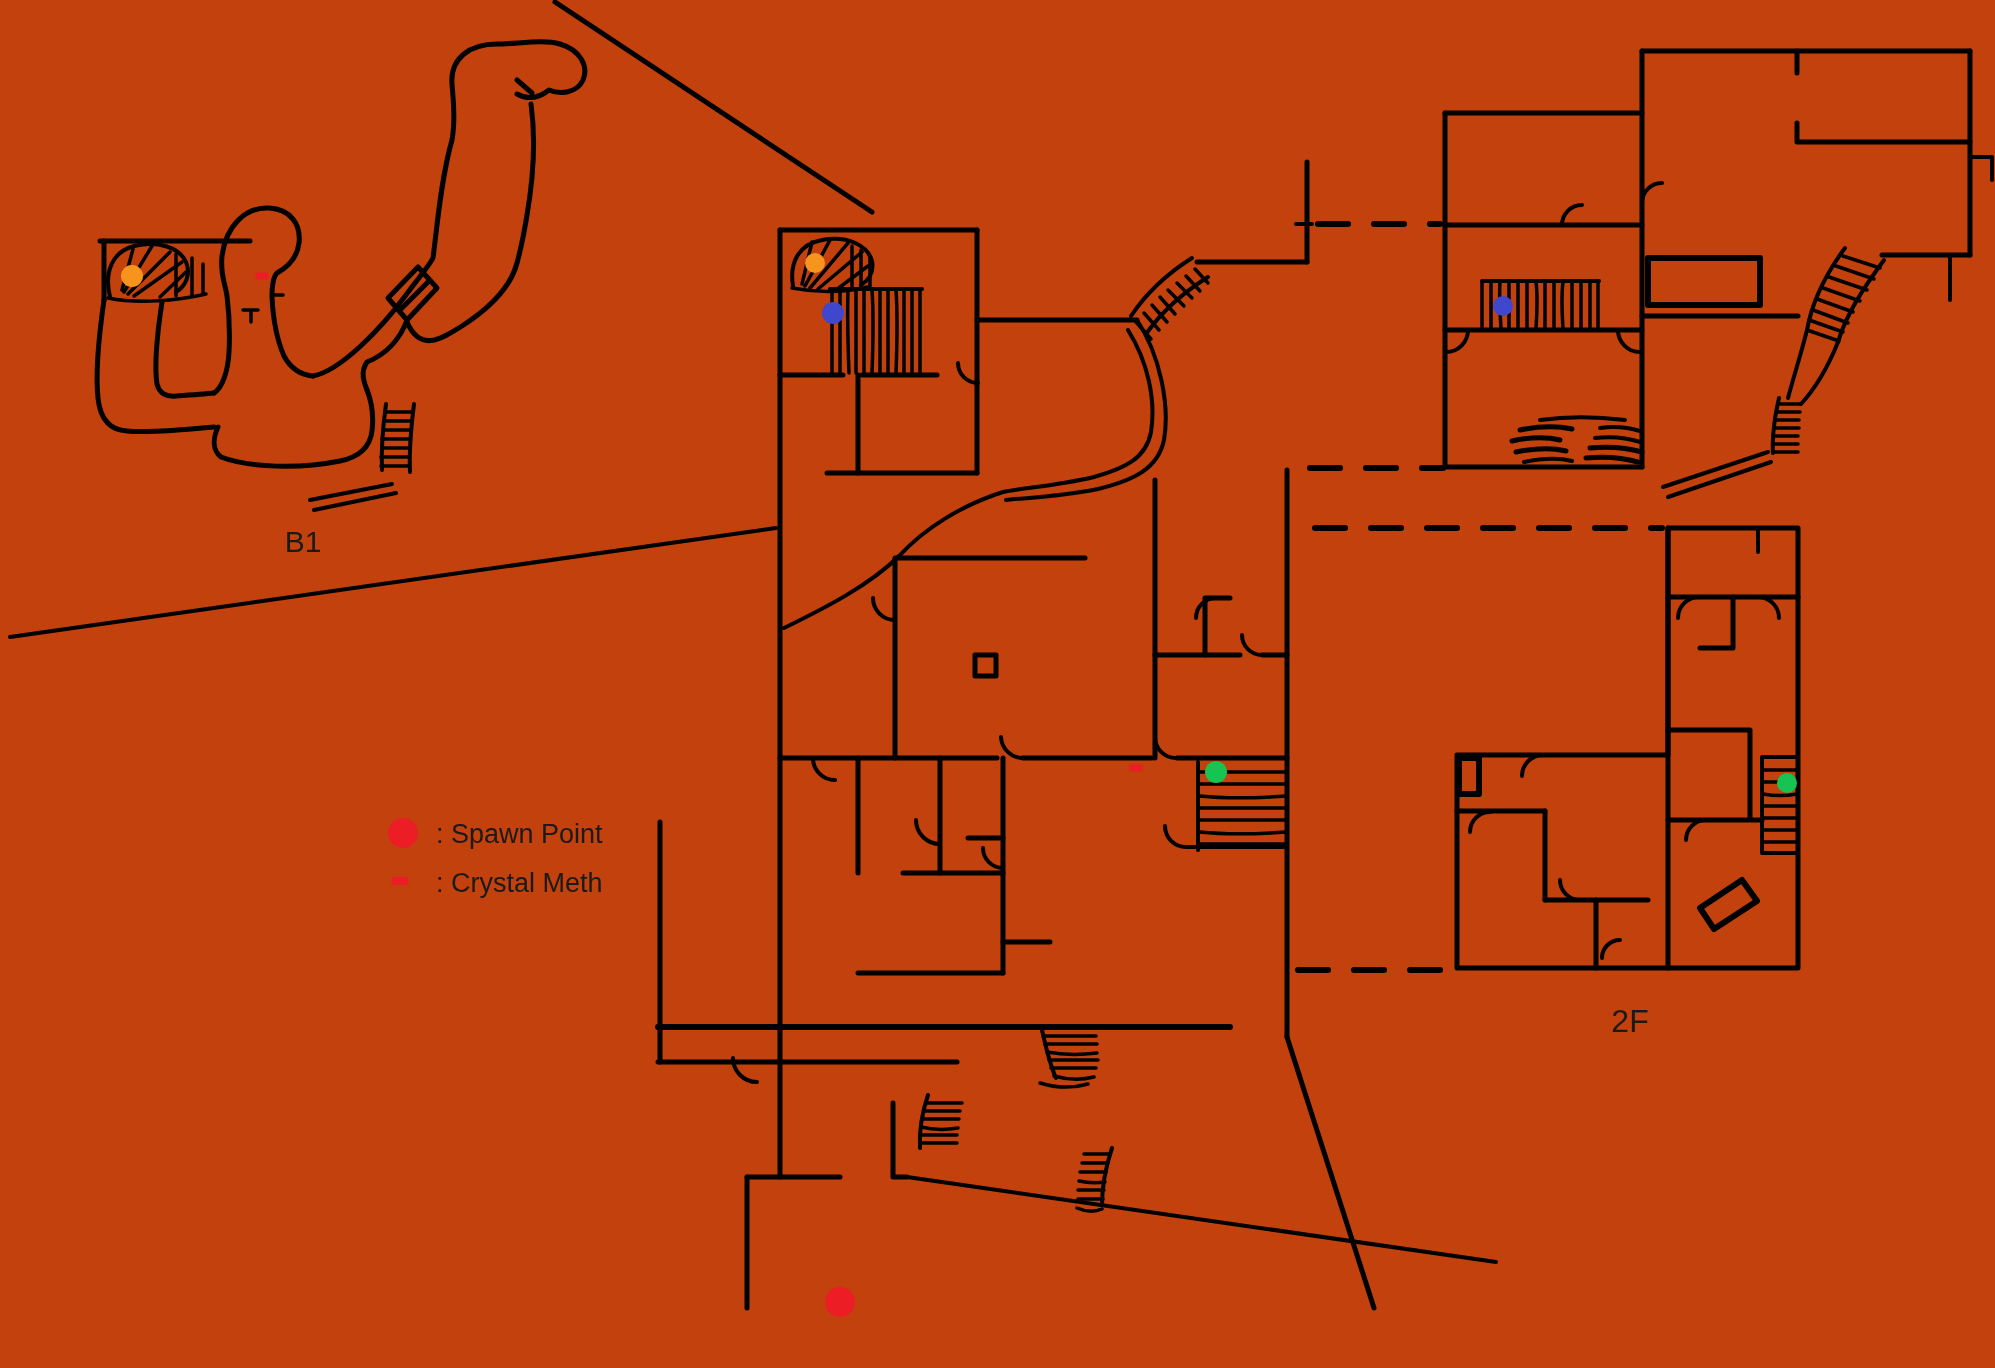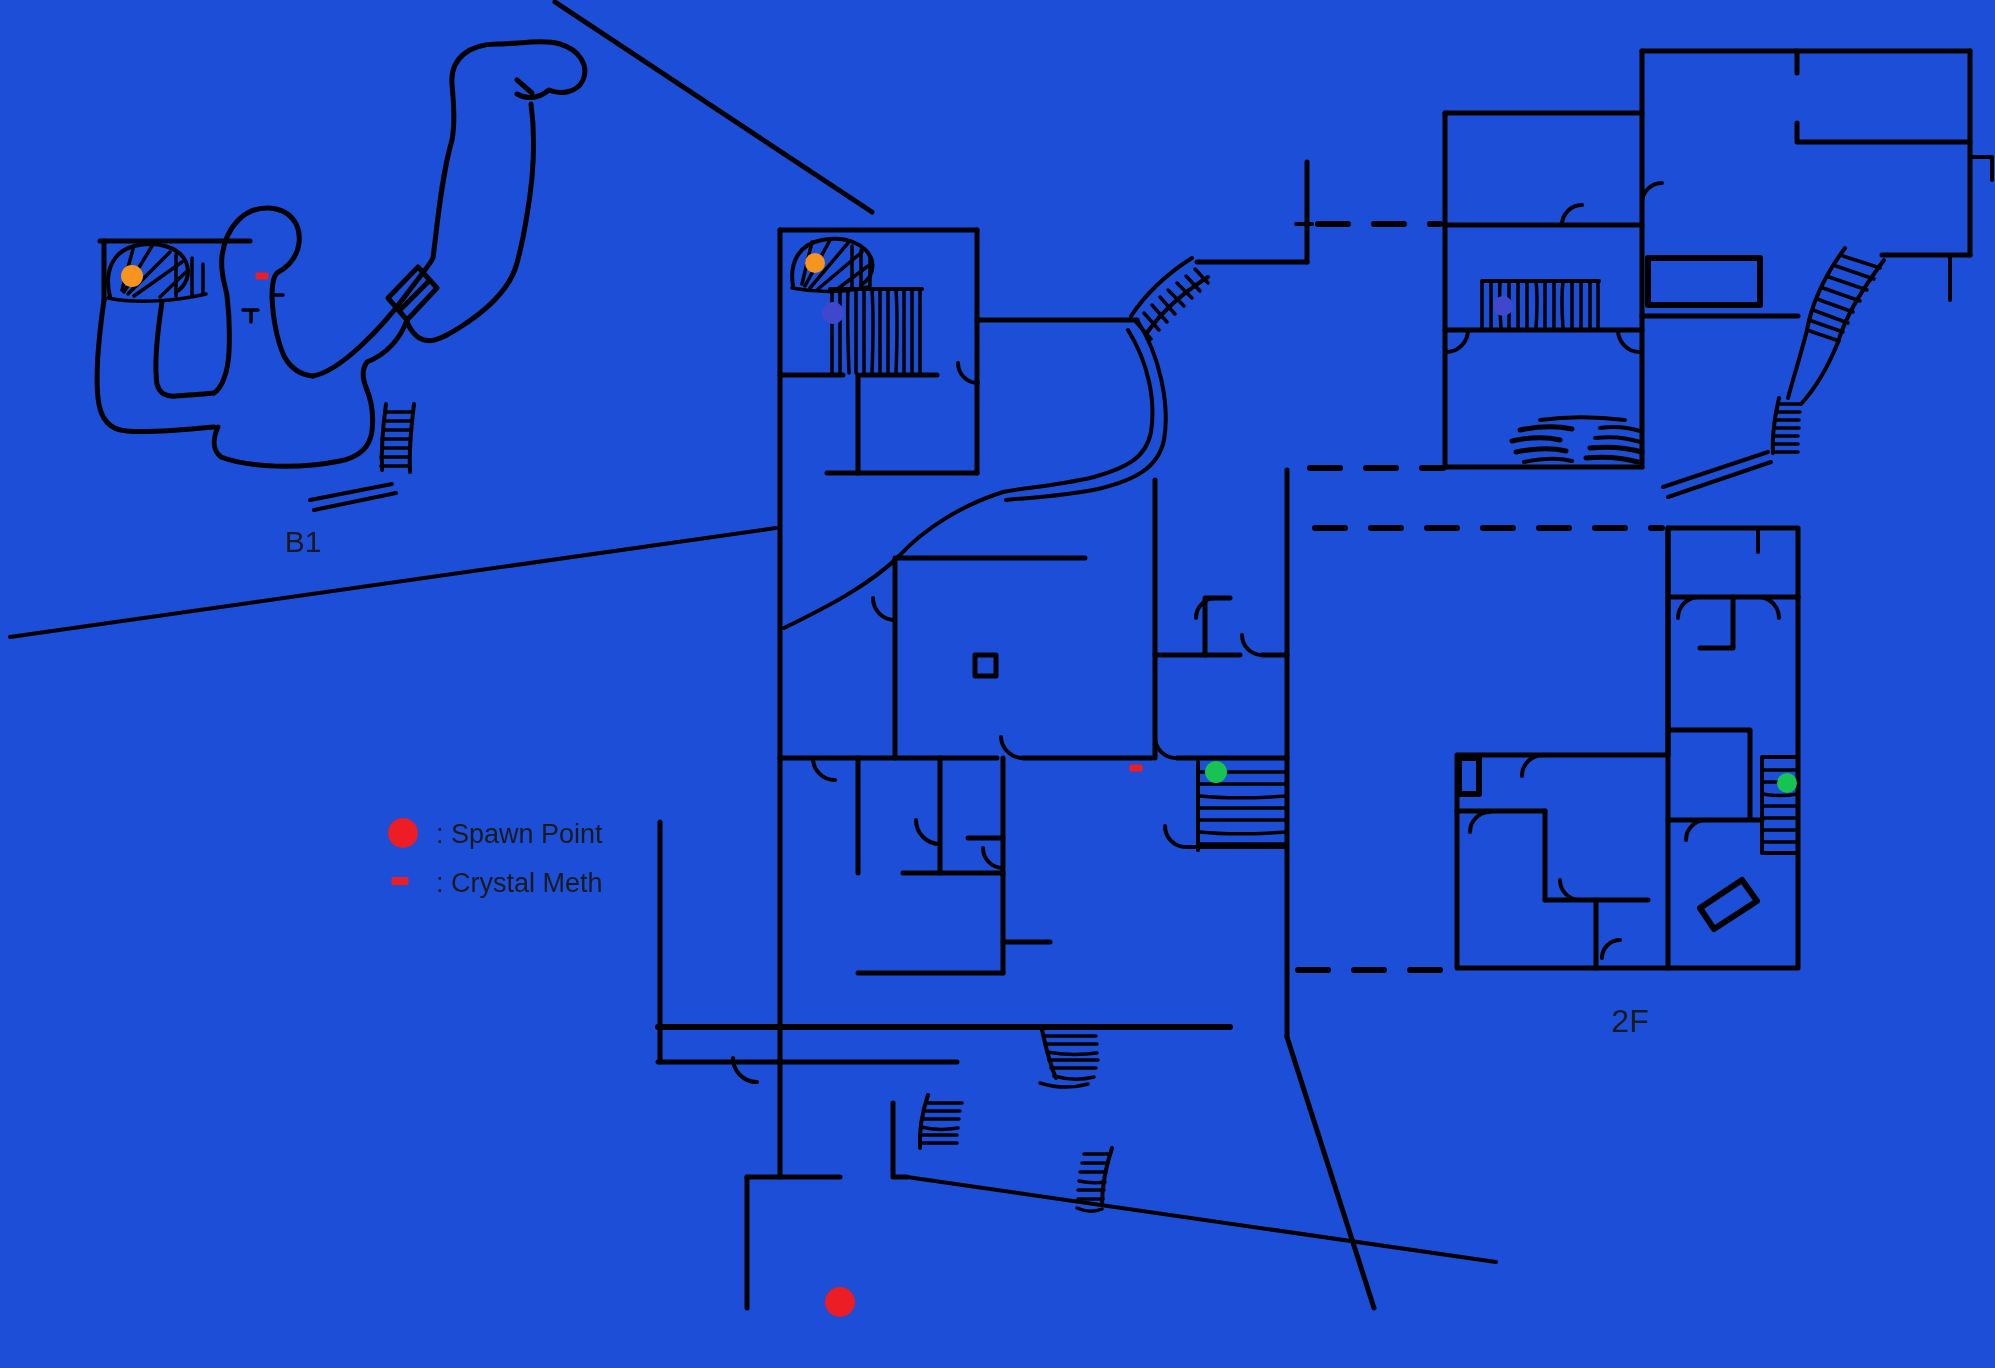--- a/index.html
+++ b/index.html
@@ -1,16 +1,16 @@
 <!DOCTYPE html>
 <html><head>
 <meta charset="utf-8">
 <style>
   html,body{margin:0;padding:0;background:#ffffff;}
-  .stage{position:relative;width:1995px;height:1368px;background:#1d4ed8;overflow:hidden;
+  .stage{position:relative;width:1995px;height:1368px;background:#c2410c;overflow:hidden;
          font-family:"Liberation Sans", sans-serif;}
   svg{display:block}
   .ink{stroke:#000;fill:none;stroke-linecap:round;stroke-linejoin:round;}
   .w5{stroke-width:5}.w4{stroke-width:4}.w3{stroke-width:3.5}.w6{stroke-width:6}
   .maplabel{font-family:"Liberation Sans",sans-serif;fill:#1a1a1a;}
   .legendtext{font-family:"Liberation Sans",sans-serif;fill:#1a1a1a;}
 </style>
 </head>
 <body>
 

